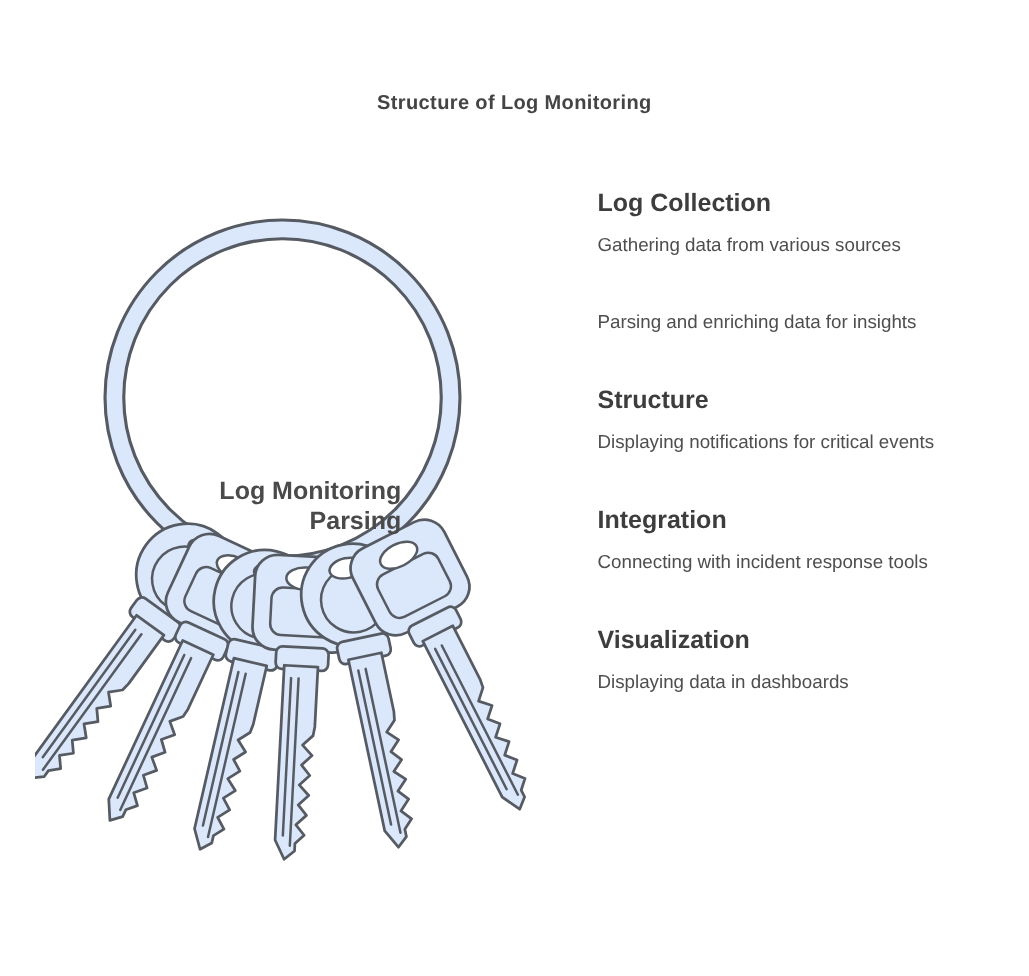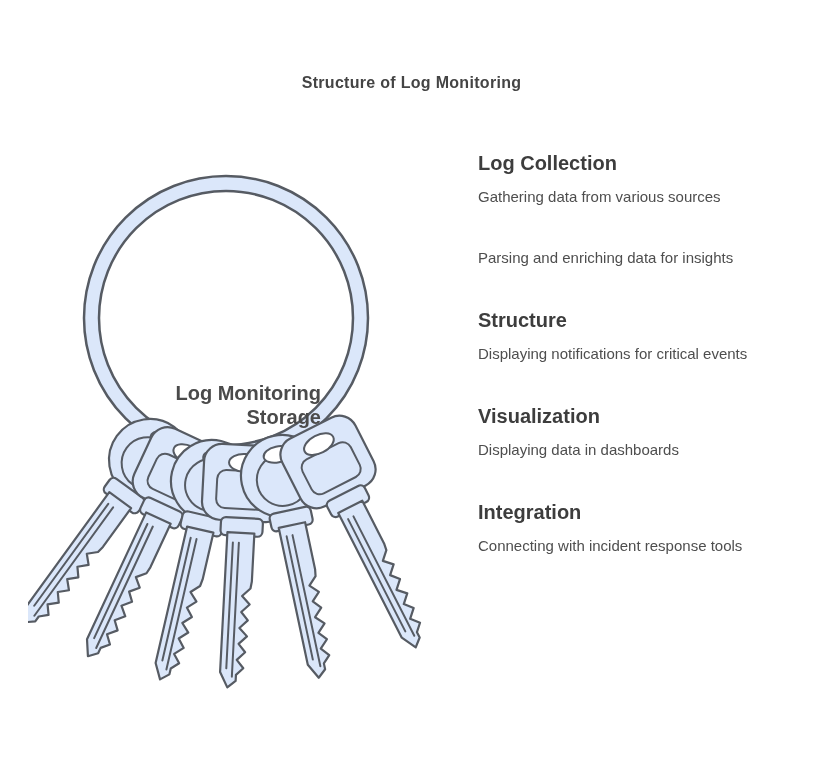--- a/index.html
+++ b/index.html
@@ -97,38 +97,38 @@
     <use href="#key-round" transform="translate(122,290) rotate(36)"></use>
     <use href="#key-square" transform="translate(152,303) rotate(25)"></use>
     <use href="#key-round" transform="translate(184,311) rotate(13)"></use>
     <use href="#key-square" transform="translate(216,313) rotate(3)"></use>
     <use href="#key-round" transform="translate(254,306) rotate(-12)"></use>
     <use href="#key-square" transform="translate(300,292) rotate(-27)"></use>
   </svg>
 
   <div class="ring-label">
     <div>Log Monitoring</div>
-    <div>Storage</div>
+    <div>Parsing</div>
   </div>
 
   <div class="items-list">
     <div class="item">
       <h2>Log Collection</h2>
       <p>Gathering data from various sources</p>
     </div>
     <div class="item">
       <p>Parsing and enriching data for insights</p>
     </div>
     <div class="item">
       <h2>Structure</h2>
       <p>Displaying notifications for critical events</p>
     </div>
     <div class="item">
+      <h2>Integration</h2>
+      <p>Connecting with incident response tools</p>
+    </div>
+    <div class="item">
       <h2>Visualization</h2>
       <p>Displaying data in dashboards</p>
-    </div>
-    <div class="item">
-      <h2>Integration</h2>
-      <p>Connecting with incident response tools</p>
     </div>
   </div>
 
 </div>
 
 </body></html>

